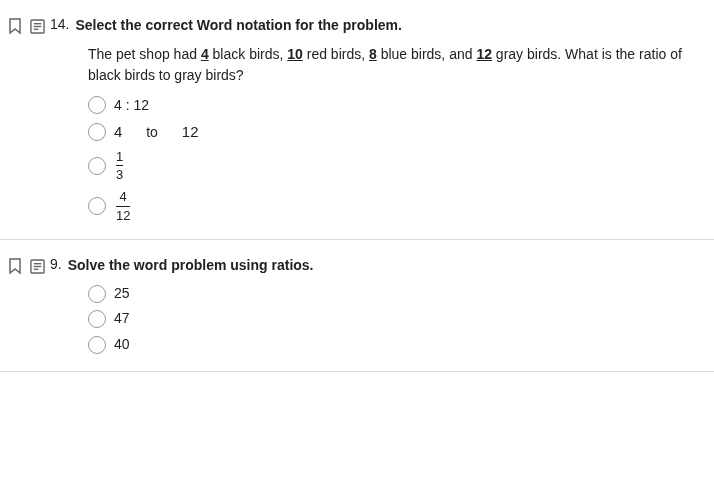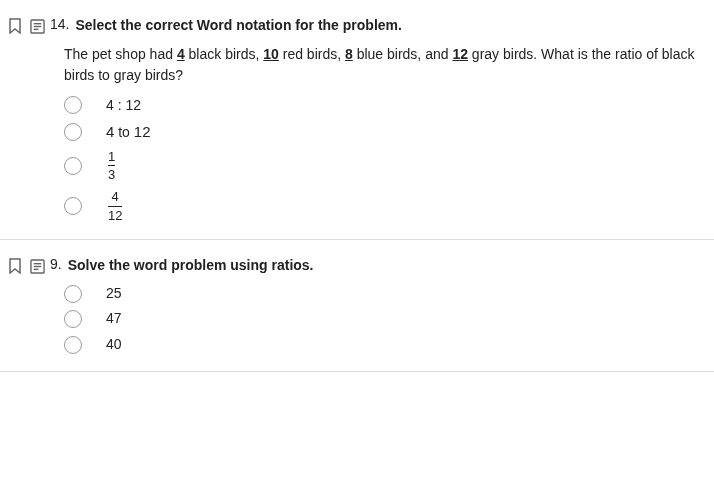--- a/index.html
+++ b/index.html
@@ -51,39 +51,39 @@
       flex: 1;
       line-height: 1.4;
     }
 
     .question-text strong {
       font-weight: bold;
       margin-top: 16px;
     }
 
     .question-body {
-      padding: 4px 10px 6px 64px;
+      padding: 4px 10px 6px 88px;
       line-height: 1.6;
     }
 
     .problem-text {
       margin-bottom: 10px;
       line-height: 1.5;
     }
 
     .answer-options {
       display: flex;
       flex-direction: column;
       gap: 6px;
     }
 
     .option-row {
       display: flex;
       align-items: center;
-      gap: 24px;
+      gap: 8px;
       cursor: pointer;
     }
 
     .radio-circle {
       width: 18px;
       height: 18px;
       border-radius: 50%;
       border: 1.5px solid #999;
       display: flex;
       align-items: center;
@@ -197,21 +197,21 @@
 
       <div class="option-row">
         <div class="radio-circle"></div>
         <span class="option-label ratio-display">4 : 12</span>
       </div>
 
       <div class="option-row">
         <div class="radio-circle"></div>
         <span class="option-label">
           <span style="font-size:15px;">4</span>
-          <span style="font-size:14px; margin:0 0;">to</span>
+          <span style="font-size:14px; margin:0 20px;">to</span>
           <span style="font-size:15px;">12</span>
         </span>
       </div>
 
       <div class="option-row">
         <div class="radio-circle"></div>
         <span class="option-label">
           <span class="fraction">
             <span class="numerator">1</span>
             <span class="denominator">3</span>

